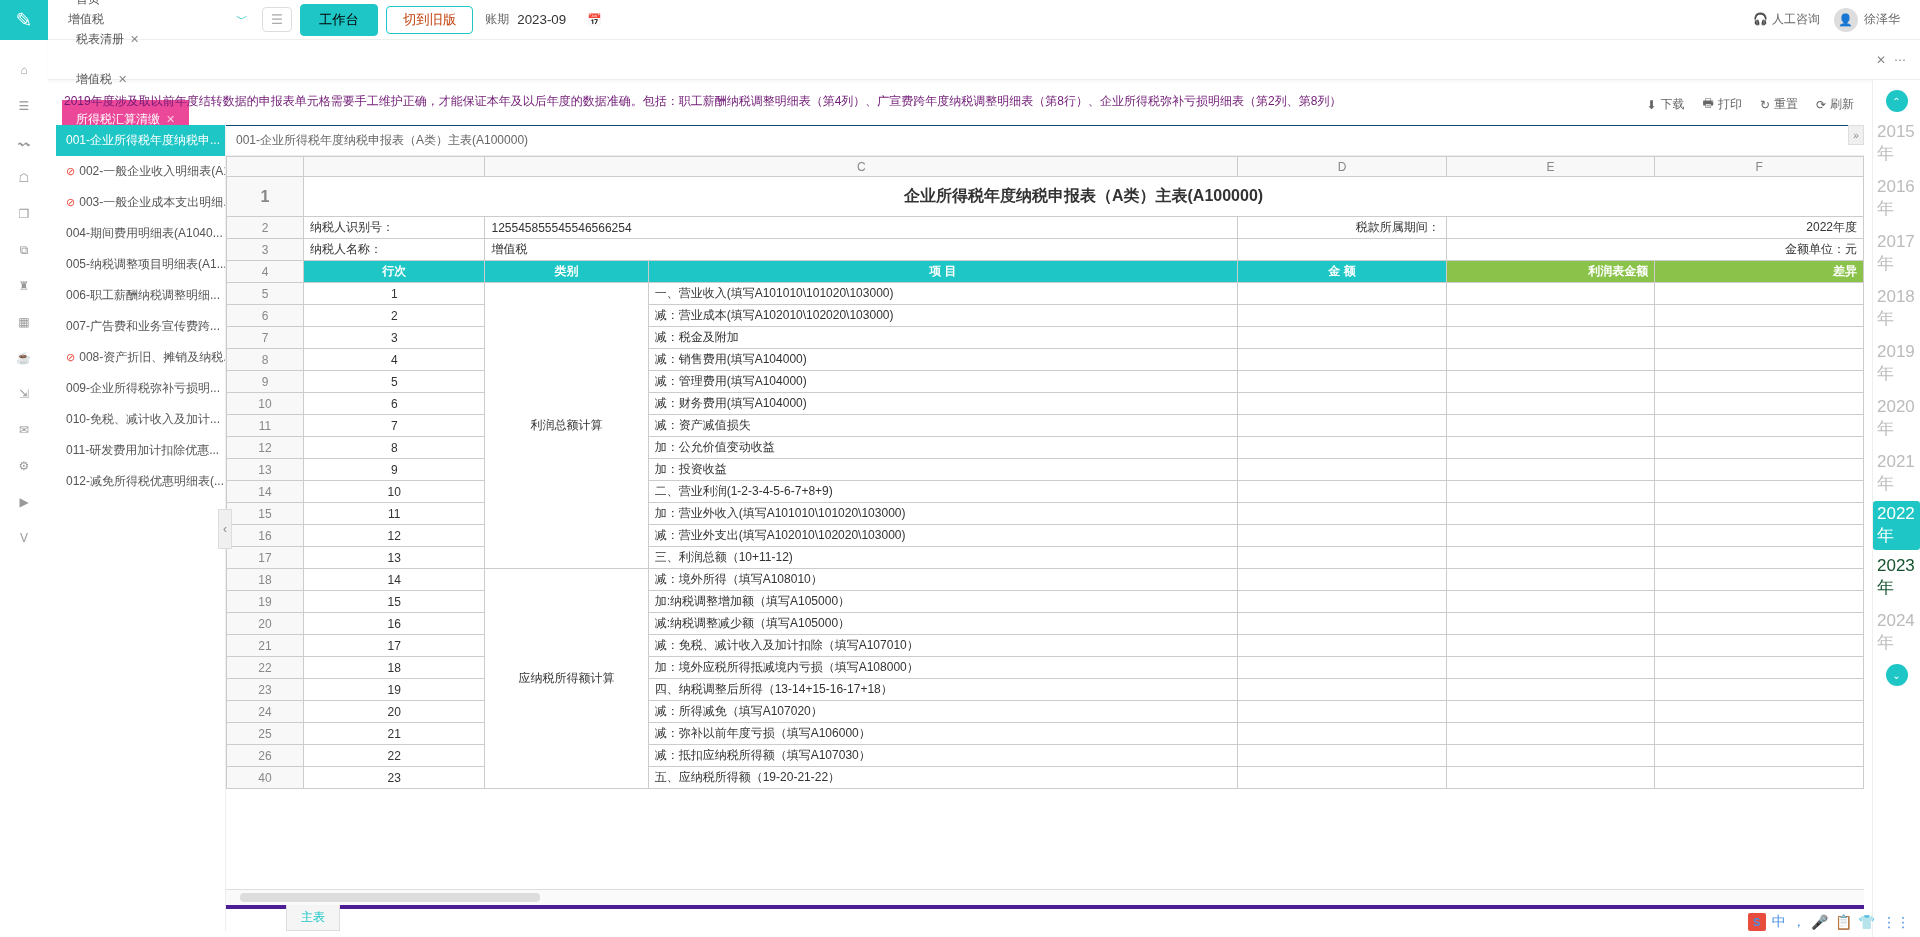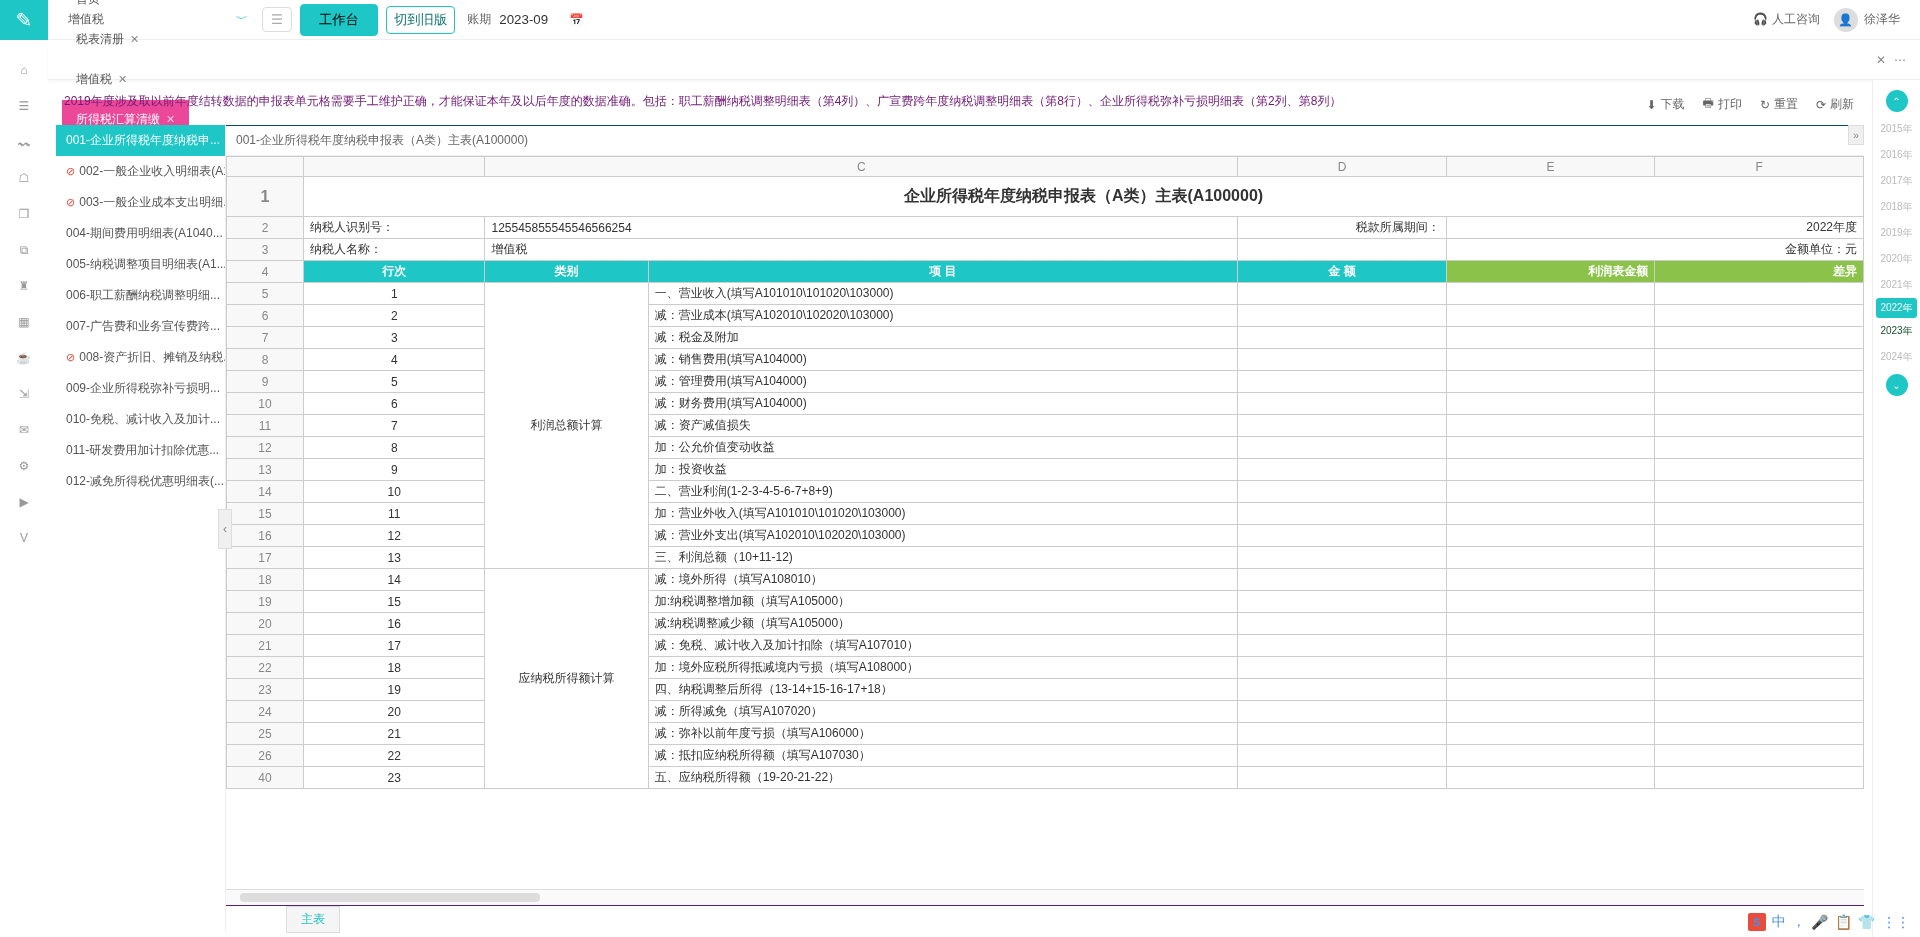--- a/index.html
+++ b/index.html
@@ -8,21 +8,21 @@
 .leftbar{width:48px;background:#fff;display:flex;flex-direction:column;align-items:center;padding-top:0}
 .leftbar-logo{width:48px;height:40px;background:#1ec6c6;display:flex;align-items:center;justify-content:center;color:#fff;font-size:20px;margin-bottom:12px}
 .leftbar-icon{width:48px;height:36px;display:flex;align-items:center;justify-content:center;color:#999;cursor:pointer}
 .leftbar-icon.active{color:#1ec6c6}
 .main{flex:1;display:flex;flex-direction:column;min-width:0}
 .topbar{height:40px;display:flex;align-items:center;padding:0 20px;border-bottom:1px solid #eee}
 .company-select{width:180px;color:#555;display:flex;align-items:center;justify-content:space-between;margin-right:10px}
 .company-select .chev{color:#1ec6c6}
 .top-btn{border:1px solid #ddd;background:#fff;border-radius:4px;padding:4px 8px;margin:0 4px;color:#aaa;cursor:pointer}
 .top-btn.primary{background:#1ec6c6;color:#000000;border-color:#1ec6c6;padding:6px 18px}
-.top-btn.outline{border-color:#1ec6c6;color:#0f766e;padding:4px 7px}
+.top-btn.outline{border-color:#1ec6c6;color:#c2410c;padding:4px 16px}
 .period-label{margin:0 8px;color:#666}
 .period-input{border:none;color:#333;width:70px}
 .flex-spacer{flex:1}
 .user-area{display:flex;align-items:center;gap:14px;color:#666}
 .user-name{display:flex;align-items:center;gap:6px}
 .avatar{width:24px;height:24px;border-radius:50%;background:#ddd;display:flex;align-items:center;justify-content:center;color:#888}
 .tabsbar{height:40px;display:flex;align-items:center;padding:0 14px;border-bottom:1px solid #eee;box-shadow:0 2px 3px rgba(0,0,0,.04)}
 .tab{padding:0 14px;height:40px;display:flex;align-items:center;gap:6px;color:#555;cursor:pointer}
 .tab.active{background:#ec4899;color:#fff}
 .tab .close{font-size:11px;color:inherit;opacity:.7}
@@ -42,26 +42,26 @@
 .sheet-scroll{flex:1;overflow:auto}
 table.sheet{border-collapse:collapse;width:100%;table-layout:fixed;font-size:12px}
 table.sheet td,table.sheet th{border:1px solid #ccc;height:20px;padding:2px 6px;white-space:nowrap;overflow:hidden}
 table.sheet .colhead{background:#f8f8f8;text-align:center;color:#888;font-weight:normal}
 table.sheet .rowhead{background:#f8f8f8;text-align:center;color:#888;width:34px}
 table.sheet .title-row td{text-align:center;font-size:16px;font-weight:bold;height:40px;border-top:none}
 table.sheet .green{background:#1ec6c6;color:#fff;text-align:center;font-weight:bold}
 table.sheet .lime{background:#8bc34a;color:#fff;text-align:right;font-weight:bold}
 table.sheet .center{text-align:center}
 table.sheet .right{text-align:right}
-.sheet-bottom{height:26px;border-top:1px solid #4c1d95;display:flex;align-items:flex-start;padding-left:60px}
+.sheet-bottom{height:26px;border-top:4px solid #4c1d95;display:flex;align-items:flex-end;padding-left:60px}
 .sheet-bottom .sheettab{padding:4px 14px;background:#f5f5f5;color:#1ec6c6;border:1px solid #ddd;font-size:12px}
 .collapse-handle{position:absolute;left:170px;top:50%;width:14px;height:40px;background:#f0f0f0;border:1px solid #ddd;display:flex;align-items:center;justify-content:center;color:#888;cursor:pointer;z-index:5}
 .year-sidebar{width:48px;background:#fff;display:flex;flex-direction:column;align-items:center;padding-top:6px;border-left:1px solid #eee}
 .year-nav{width:22px;height:22px;border-radius:50%;background:#1ec6c6;color:#fff;display:flex;align-items:center;justify-content:center;margin:4px 0;cursor:pointer;font-size:10px}
-.year-item{padding:6px 4px;font-size:10px;color:#bbb;cursor:pointer}
+.year-item{padding:6px 4px;font-size:17px;color:#bbb;cursor:pointer}
 .year-item.current{background:#1ec6c6;color:#fff;border-radius:3px;padding:3px 4px}
 .year-item.near{color:#14532d}
 .scrollbar-h{height:16px;border-top:1px solid #ddd;position:relative;background:#fafafa}
 .scrollbar-h::before{content:"";position:absolute;left:14px;top:3px;width:300px;height:9px;background:#ddd;border-radius:4px}
 .right-float{position:absolute;right:0;top:0;width:16px;height:20px;background:#f0f0f0;border:1px solid #ddd;display:flex;align-items:center;justify-content:center;color:#888;font-size:10px}
 .ime-bar{position:fixed;right:10px;bottom:6px;display:flex;gap:6px;align-items:center;font-size:14px}
 .ime-bar span{color:#4a90e2}
 .ime-logo{background:#e74c3c;color:#fff;width:18px;height:18px;display:flex;align-items:center;justify-content:center;border-radius:2px;font-weight:bold;font-size:11px}
 </style>
 </head>

